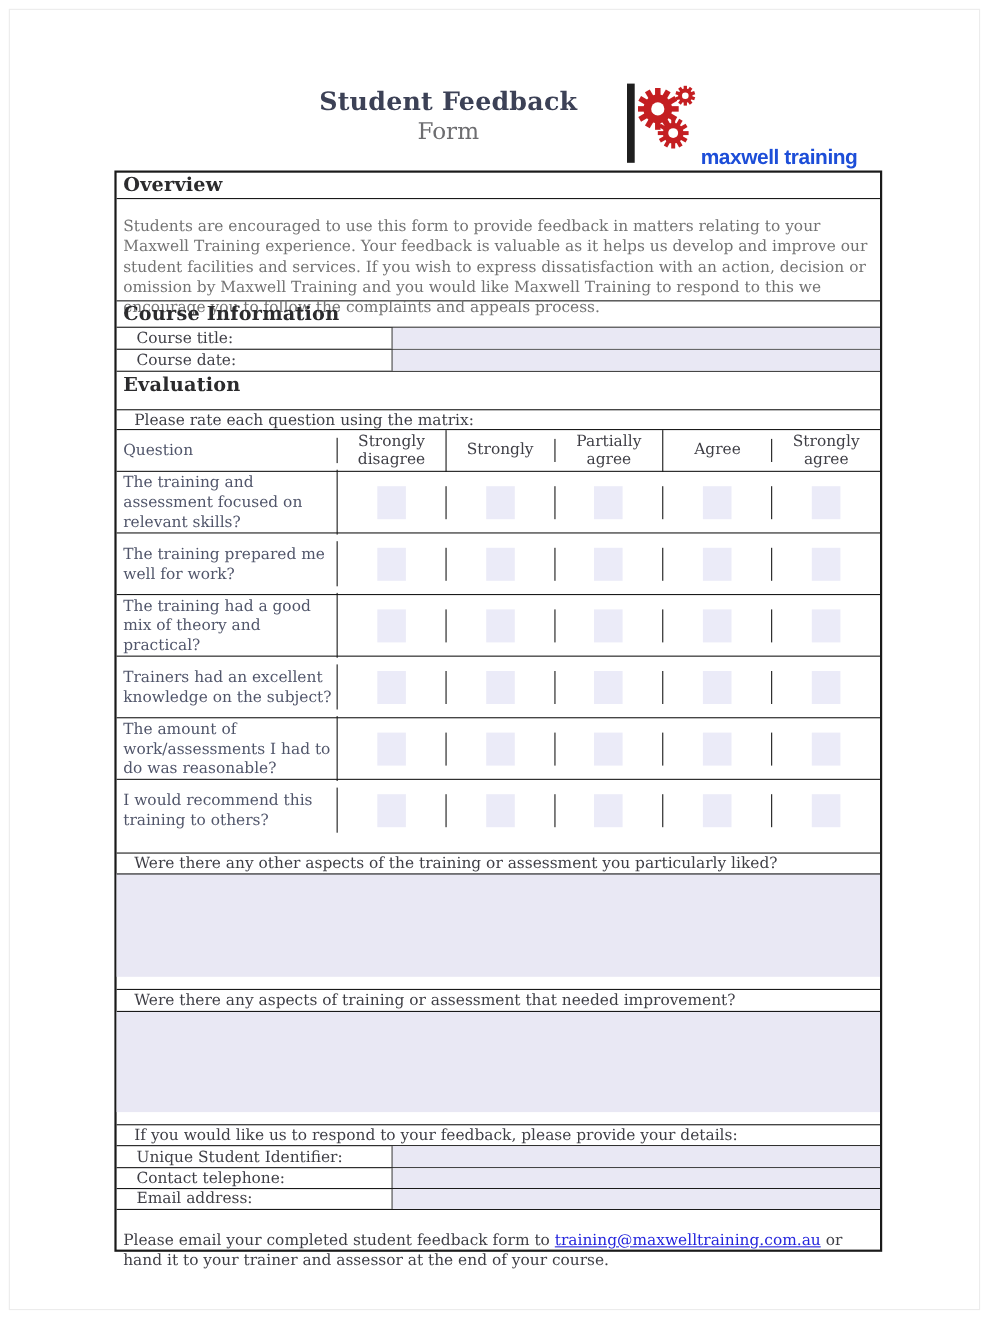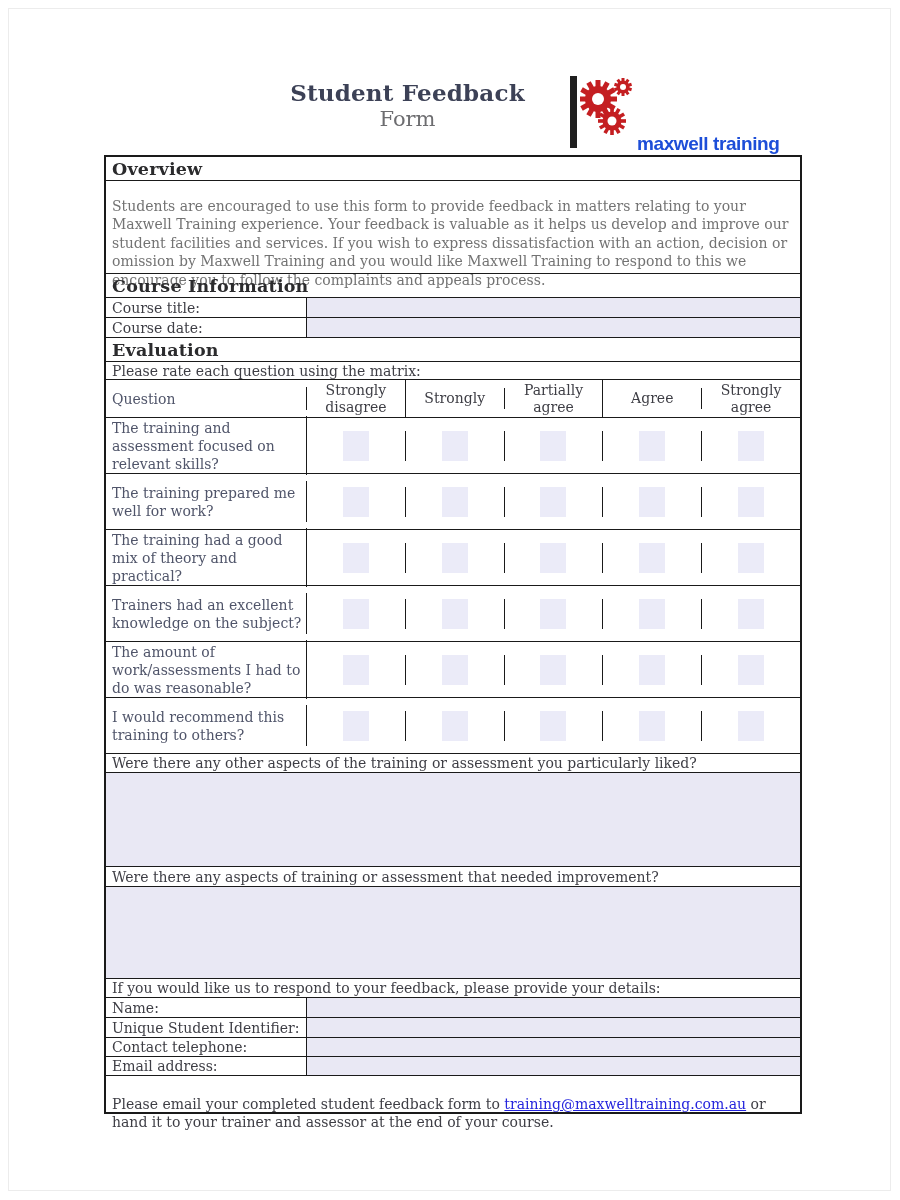--- a/index.html
+++ b/index.html
@@ -20,25 +20,25 @@
            font-weight: bold; font-size: 19px; color: #1d4ed8; letter-spacing: -0.4px; margin-top: 40px; }
 
   
   .form { position: absolute; left: 104px; top: 155px; width: 698px; border: 2px solid #1a1a1a; background: #fff; }
   .row { width: 100%; }
   .row + .row { border-top: 1.5px solid #1a1a1a; }
 
   .sec-heading { display: flex; align-items: center; padding-left: 6px;
                  font-size: 17.5px; font-weight: bold; color: #2b2b2d; letter-spacing: 0.2px; }
   .para { padding: 16px 10px 2px 6px; font-size: 14px; line-height: 18.4px; color: #737373; }
-  .note-row { display: flex; align-items: center; padding-left: 6px; font-size: 14px; color: #3e3e45; }
+  .note-row { display: flex; align-items: center; padding-left: 16px; font-size: 14px; color: #3e3e45; margin-top: 11px; }
 
   .field-row { display: flex; }
-  .f-label { width: 201px; border-right: 1.5px solid #1a1a1a; display: flex; align-items: center;
-             padding-left: 6px; font-size: 14px; color: #3e3e45; }
+  .f-label { width: 251px; border-right: 1.5px solid #1a1a1a; display: flex; align-items: center;
+             padding-left: 18px; font-size: 14px; color: #3e3e45; }
   .f-input { flex: 1; background: #e9e8f4; }
 
   
   .m-row { display: flex; align-items: center; }
   .m-q { width: 201px; border-right: 1.5px solid #1a1a1a; padding: 3px 4px 2px 6px;
          font-size: 14px; line-height: 18.2px; color: #50556a; }
   .m-head-q { display: flex; align-items: center; }
   .m-c { flex: 1; border-right: 1.5px solid #1a1a1a; display: flex; align-items: center; justify-content: center; }
   .m-c:last-child { border-right: none; }
   .m-head-c { text-align: center; font-size: 14px; line-height: 17px; color: #3e3e45; padding: 2px 6px; }
@@ -253,24 +253,20 @@
         </div>
     </div>
 
     <div class="row note-row" style="height:19px">Were there any other aspects of the training or assessment you particularly liked?</div>
     <div class="row answer-area" style="height:94px"></div>
     <div class="row note-row" style="height:20px">Were there any aspects of training or assessment that needed improvement?</div>
     <div class="row answer-area" style="height:92px"></div>
 
     <div class="row note-row" style="height:19px">If you would like us to respond to your feedback, please provide your details:</div>
     <div class="row field-row" style="height:20px">
-      <div class="f-label">Name:</div>
-      <div class="f-input"></div>
-    </div>
-    <div class="row field-row" style="height:20px">
       <div class="f-label">Unique Student Identifier:</div>
       <div class="f-input"></div>
     </div>
     <div class="row field-row" style="height:19px">
       <div class="f-label">Contact telephone:</div>
       <div class="f-input"></div>
     </div>
     <div class="row field-row" style="height:19px">
       <div class="f-label">Email address:</div>
       <div class="f-input"></div>

